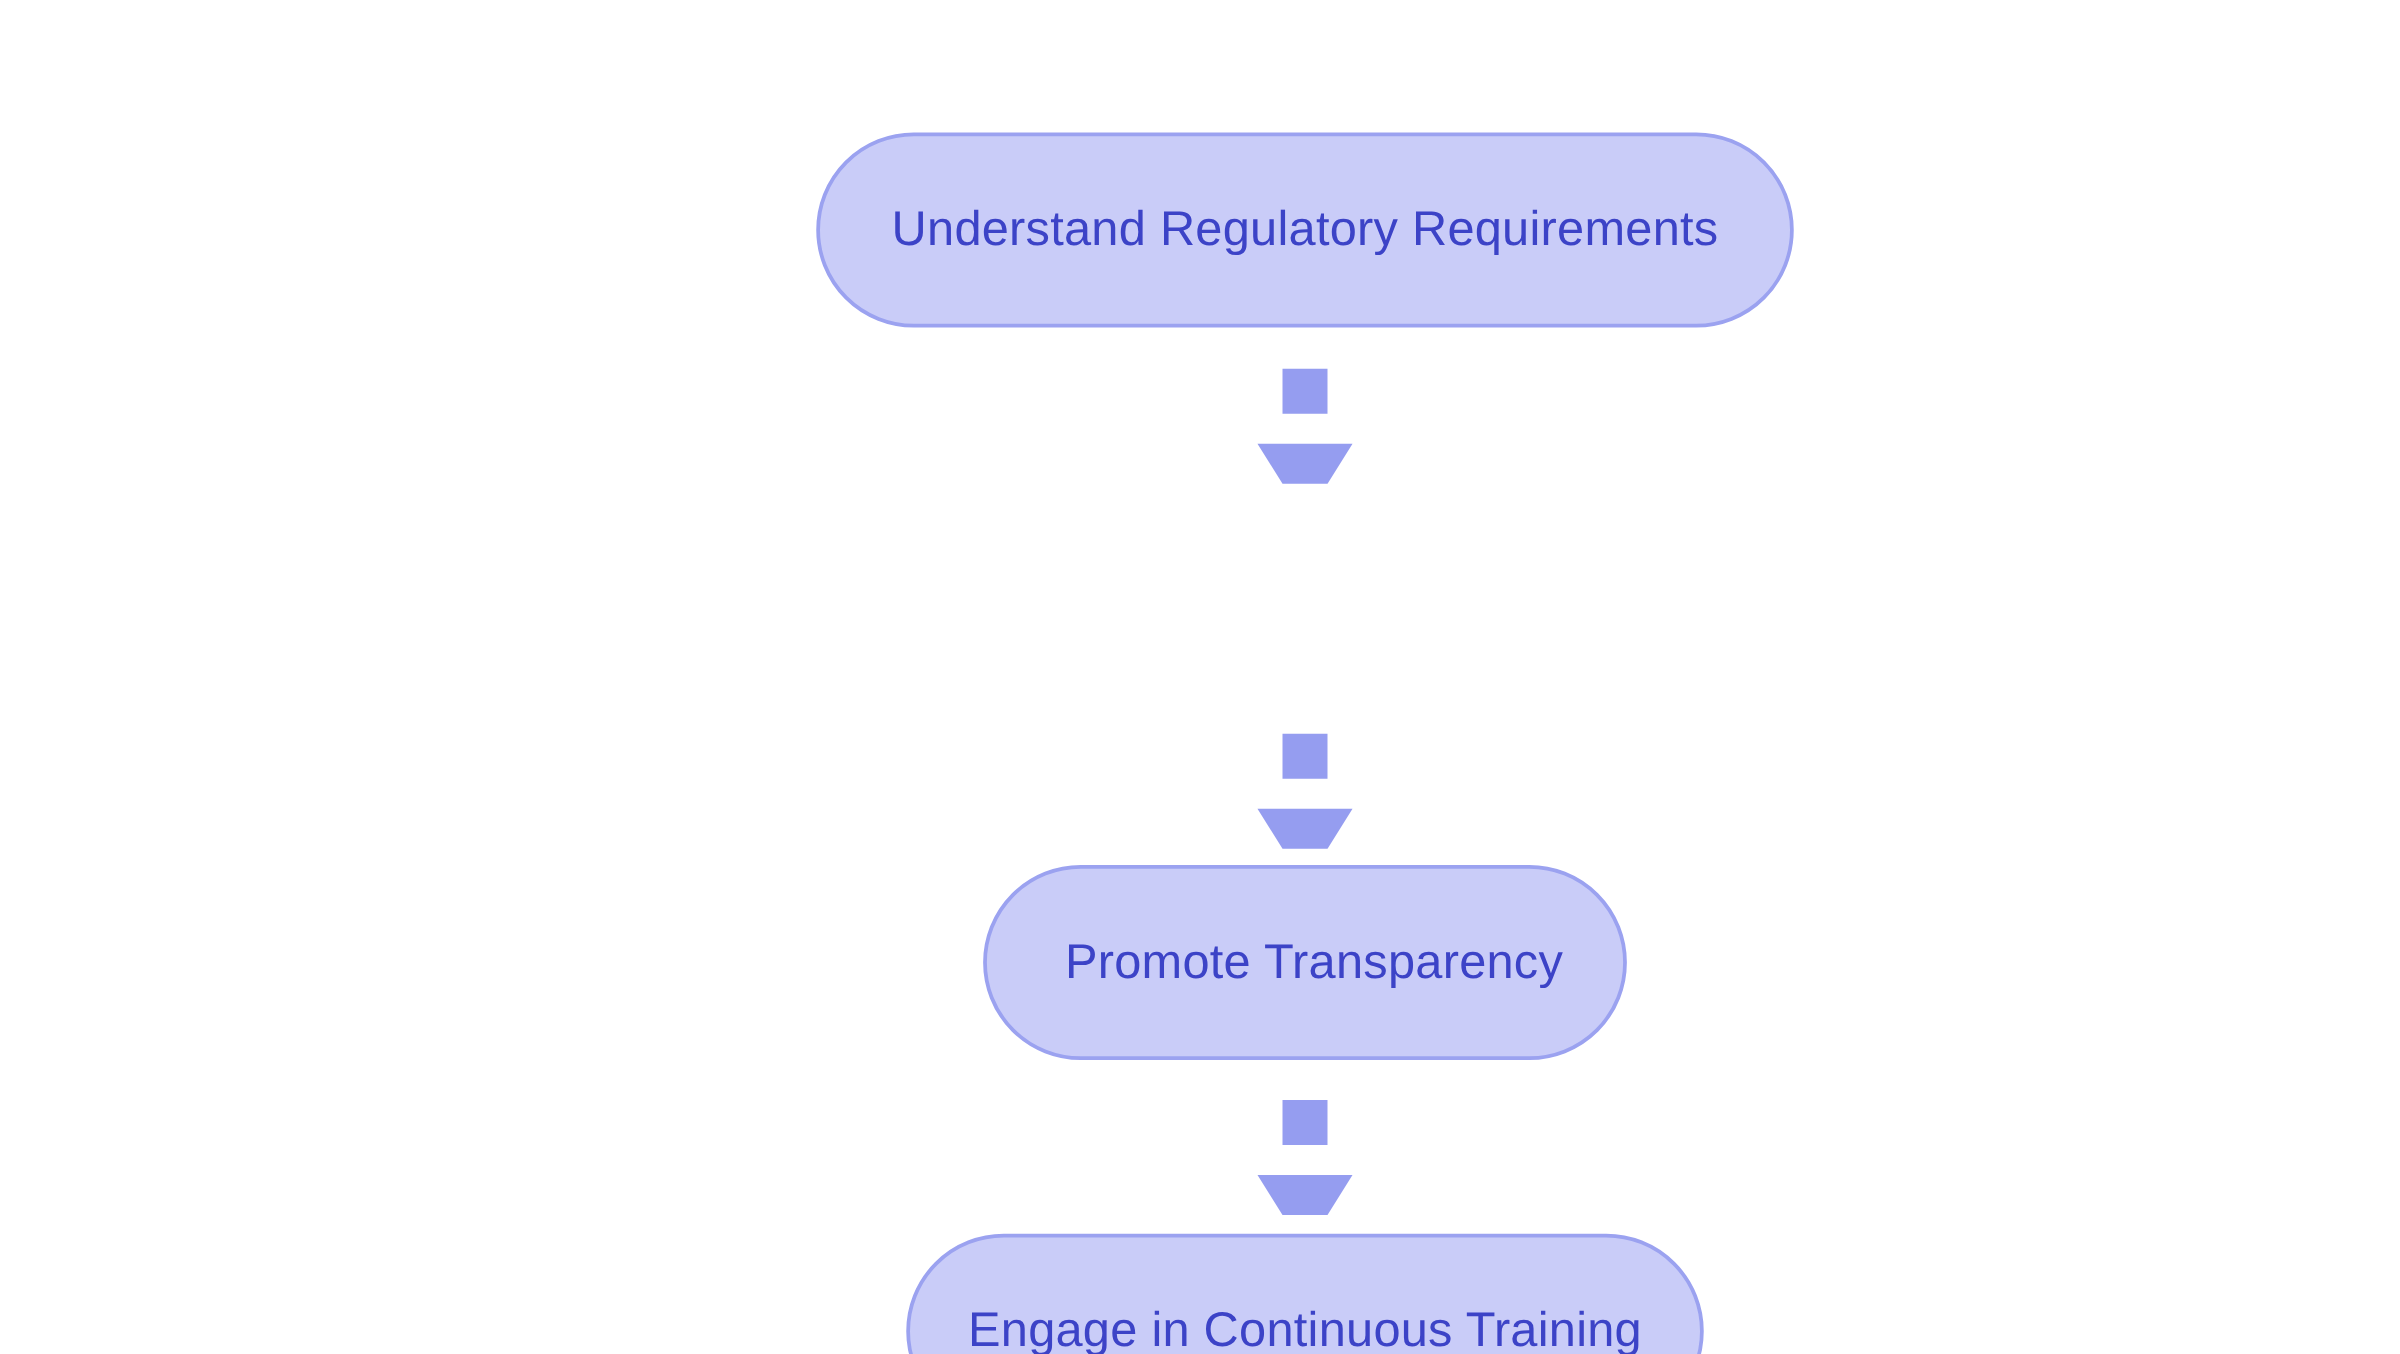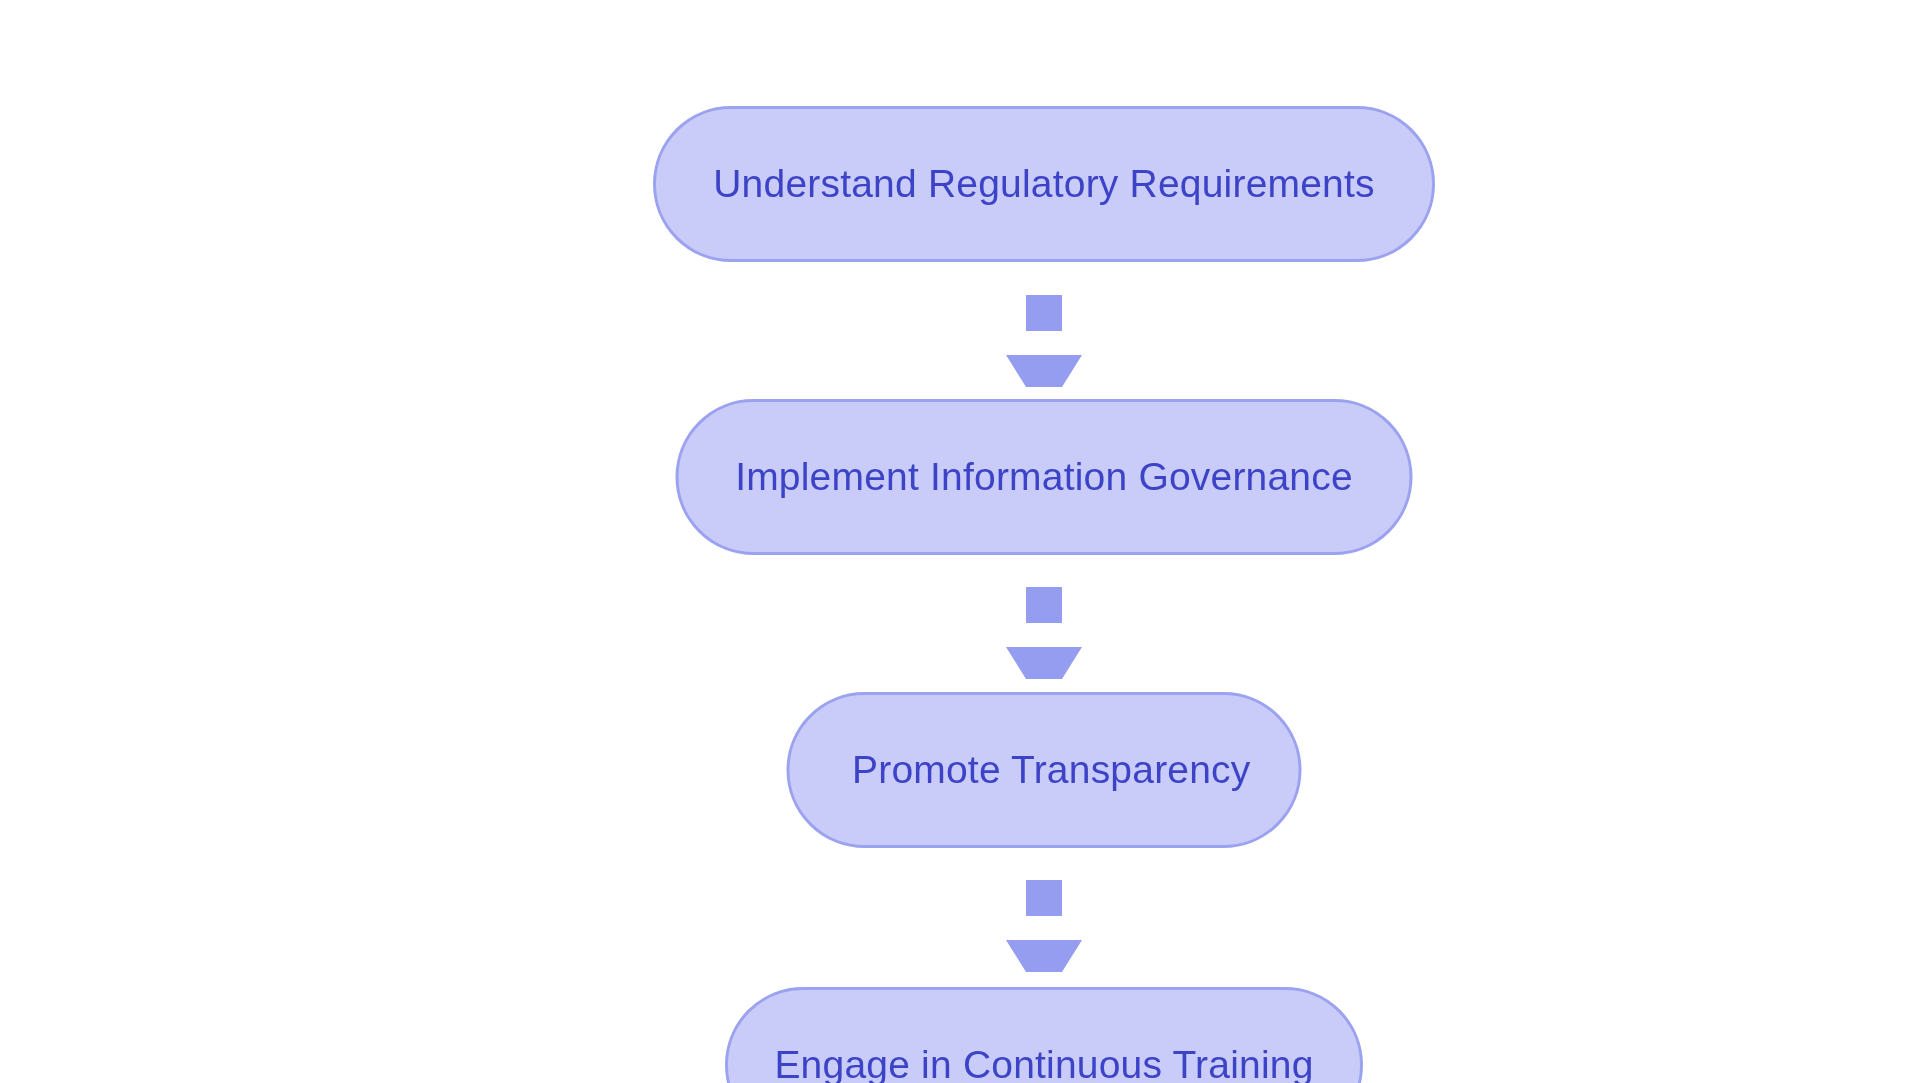--- a/index.html
+++ b/index.html
@@ -72,23 +72,20 @@
 
   <div class="node node-1">
     <span>Understand Regulatory Requirements</span>
   </div>
 
   <div class="arrow arrow-1">
     <div class="shaft"></div>
     <div class="head"></div>
   </div>
 
-  <div class="node node-2">
-    <span>Implement Information Governance</span>
-  </div>
 
   <div class="arrow arrow-2">
     <div class="shaft"></div>
     <div class="head"></div>
   </div>
 
   <div class="node node-3">
     <span>Promote Transparency</span>
   </div>
 

